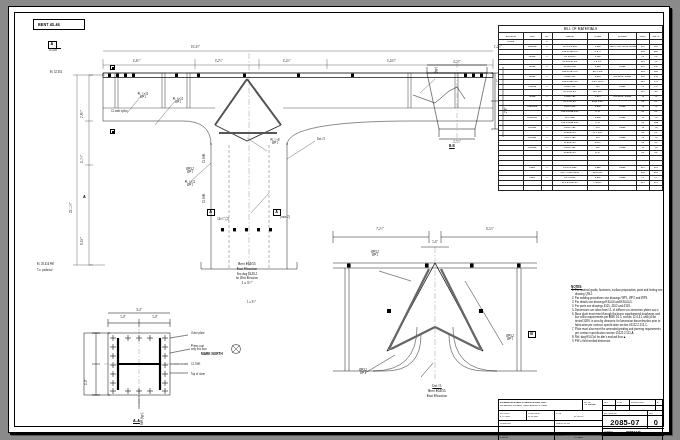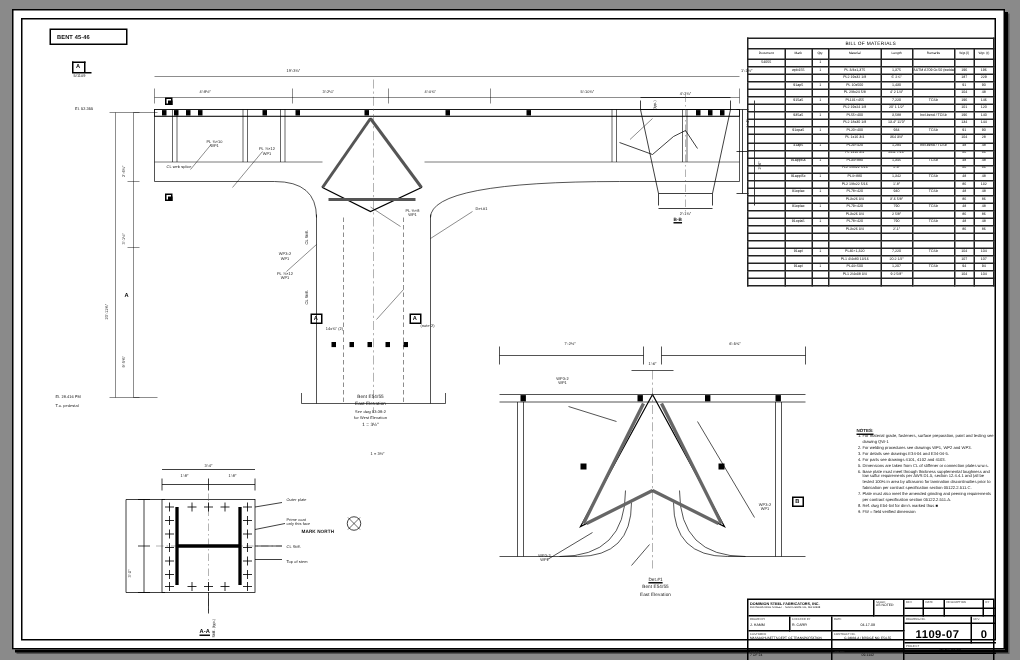--- a/index.html
+++ b/index.html
@@ -799,21 +799,21 @@
       <div style="font-size:2.4px;margin-top:2px;text-align:center;">04-17-09</div>
     </div>
 
     <div class="tbc" style="left:104px;top:11px;width:45px;height:5px;">
       <div class="lbl">DRAWING NO.</div>
         </div>
     <div class="tbc" style="left:149px;top:11px;width:16px;height:5px;border-right:none;">
       <div class="lbl">REV.</div>
         </div>
     <div class="tbc" style="left:104px;top:16px;width:45px;height:13px;display:flex;align-items:center;justify-content:center;">
-      <div class="big">1109-07</div>
+      <div class="big">2085-07</div>
         </div>
     <div class="tbc" style="left:149px;top:16px;width:16px;height:13px;border-right:none;display:flex;align-items:center;justify-content:center;">
       <div class="big">0</div>
         </div>
 
     <div class="tbc" style="left:0;top:21px;width:56px;height:12px;">
       <div class="lbl">CUSTOMER</div>
       <div style="font-size:2.1px;margin-top:1px;white-space:normal;">MASSACHUSETTS DEPT. OF TRANSPORTATION</div>
     </div>
     <div class="tbc" style="left:56px;top:21px;width:48px;height:12px;">

